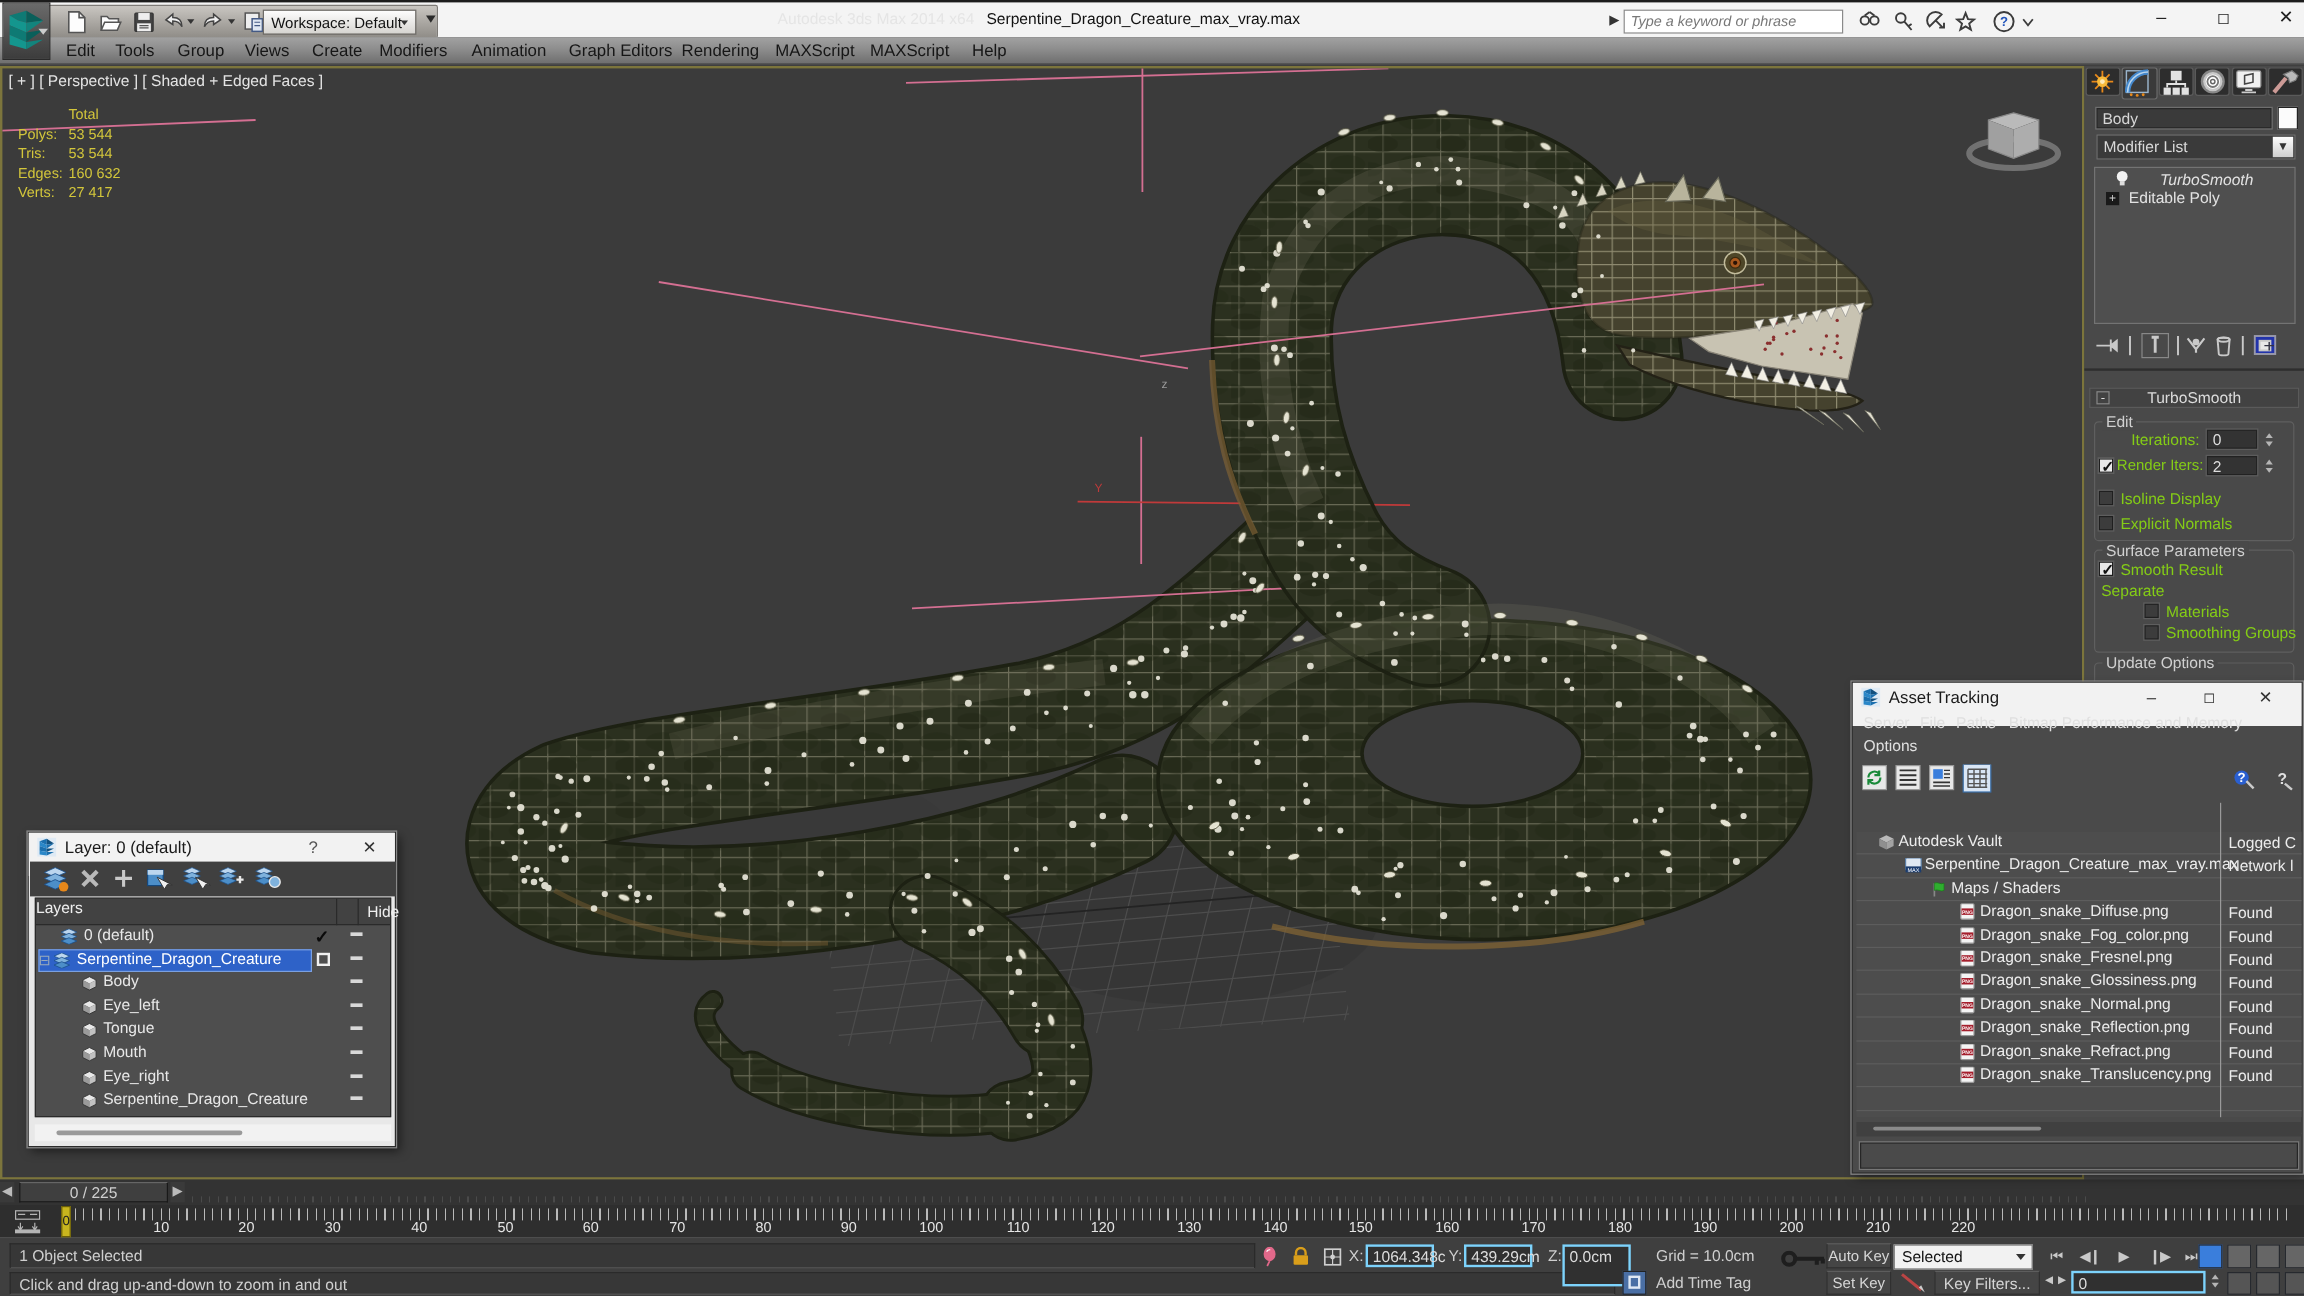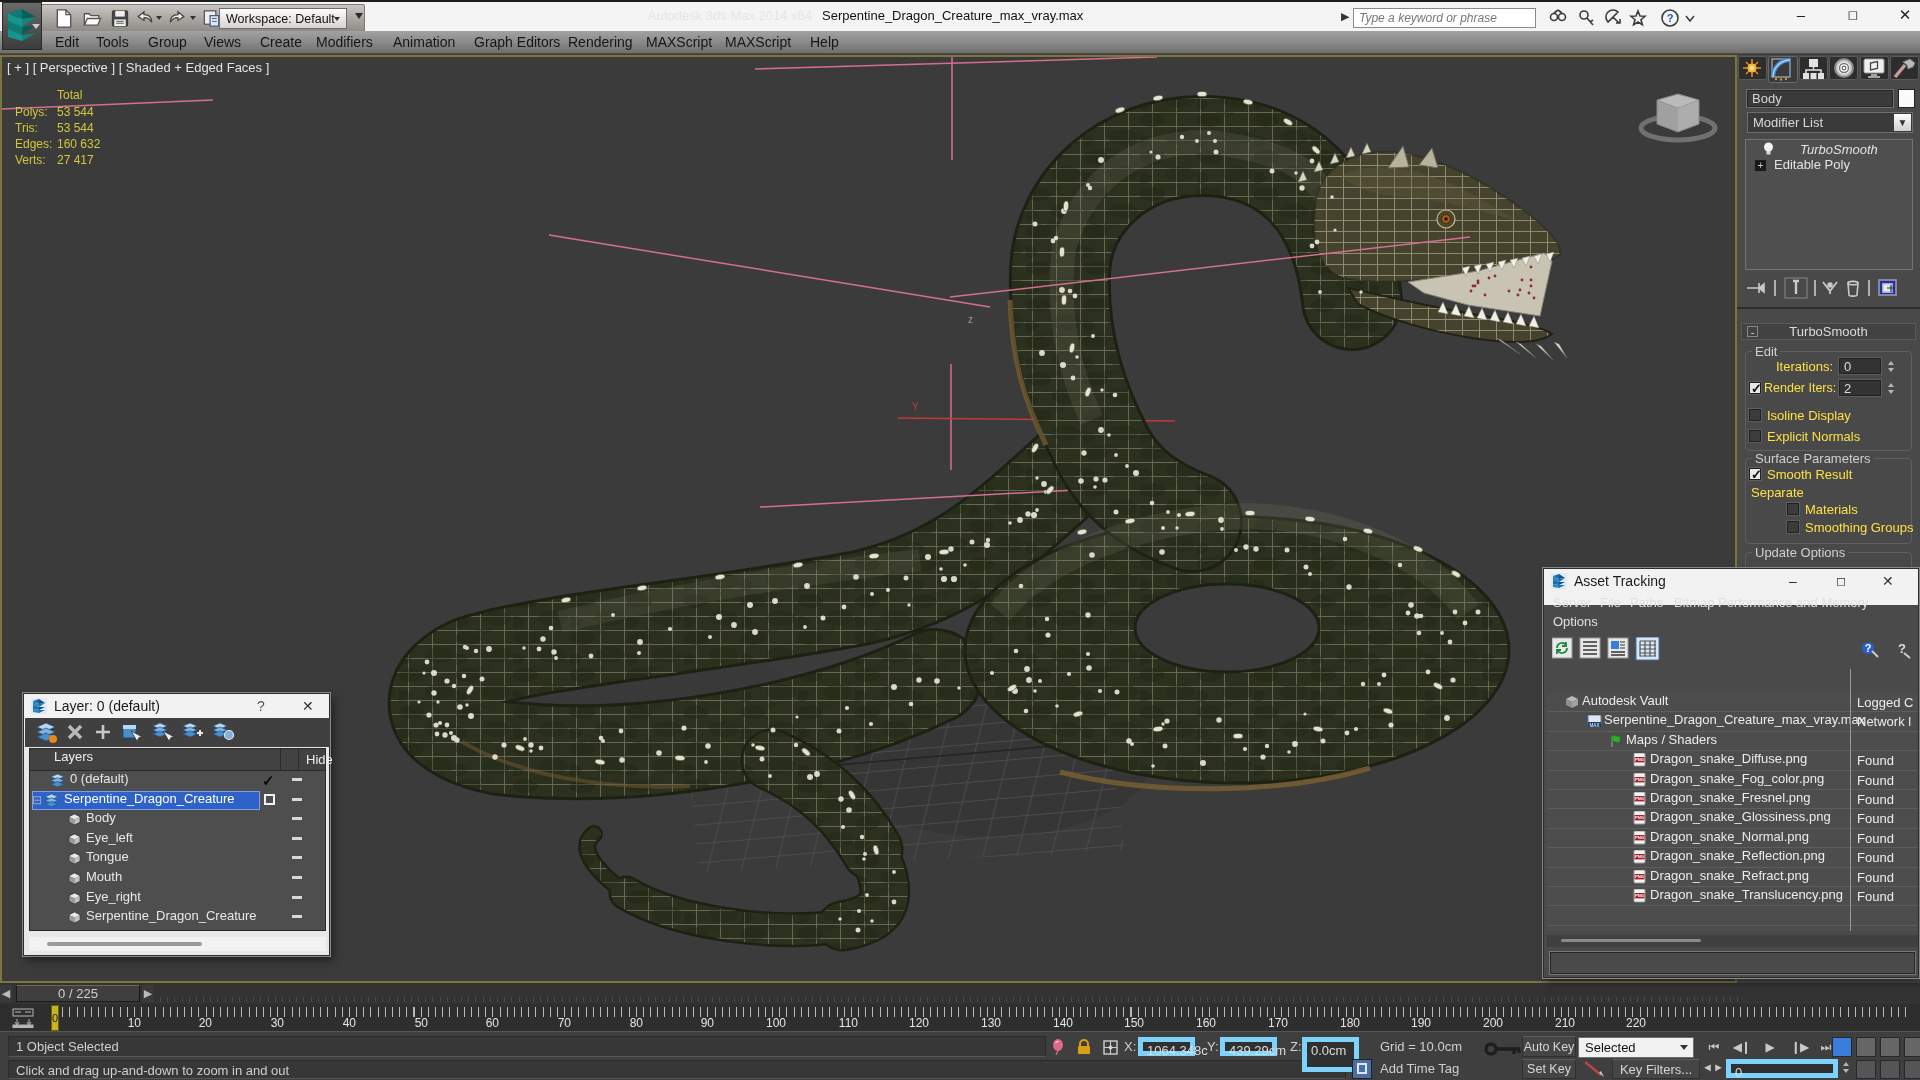--- a/index.html
+++ b/index.html
@@ -24,21 +24,21 @@
 #bodyfield{position:absolute;left:10px;top:35px;width:146px;height:17px;background:#3a3a3a;border:1px solid #272727;outline:1px solid #6e6e6e;color:#d6d6d6;font-size:13px;padding:0 0 0 4px}
 #swatch{position:absolute;left:161px;top:34px;width:17px;height:19px;background:#fbfbfb;border:1px solid #222}
 #modlist{position:absolute;left:10px;top:57px;width:166px;height:21px;background:#3a3a3a;border:1px solid #6e6e6e;color:#d9d9d9;font-size:13px;padding:2px 0 0 5px}
 #modarrow{position:absolute;right:1px;top:1px;width:17px;height:17px;background:linear-gradient(#fdfdfd,#cfcfcf);color:#333;font-size:10px;text-align:center;line-height:17px}
 #stack{position:absolute;left:8px;top:84px;width:168px;height:131px;background:#4f4f4f;border:1px solid #737373}
 .stkrow{position:relative;height:17px;color:#e2e2e2;font-size:13px;padding-left:26px}
 #stkbtns{position:absolute;left:6px;top:220px;width:172px;height:26px}
 #rollhead{position:absolute;left:4px;top:268px;width:175px;height:17px;background:#424242;border:1px solid #5a5a5a;color:#dcdcdc;font-size:13px;text-align:center}
 .grp{position:absolute;left:8px;border:1px solid #5f5f5f;border-radius:4px}
 .grplab{position:absolute;top:-8px;left:6px;background:#494949;padding:0 3px;color:#d0d0d0;font-size:13px}
-.cp-lab{position:absolute;color:#fde047;font-size:13px}
+.cp-lab{position:absolute;color:#84cc16;font-size:13px}
 .spinfield{position:absolute;width:42px;height:16px;background:#333;border:1px solid #222;outline:1px solid #5c5c5c;color:#ddd;font-size:13px;padding:0 0 0 4px}
 .spin{position:absolute;width:13px;height:18px}
 .spin:before{content:"";position:absolute;left:3px;top:0;border:3.5px solid transparent;border-bottom:4.5px solid #b5b5b5}
 .spin:after{content:"";position:absolute;left:3px;top:10px;border:3.5px solid transparent;border-top:4.5px solid #b5b5b5}
 .cb{position:absolute;width:12px;height:12px;background:#3c3c3c;border:1px solid #1f1f1f;outline:1px solid #5e5e5e}
 .cb.on{background:#e8e8e8}
 .cb.on:before{content:"\2713";position:absolute;left:1px;top:-2px;color:#111;font-size:13px;font-weight:bold}
 
 .fwin{position:absolute;background:#4a4a4a;border:1px solid #2c2c2c;outline:1px solid #888;box-shadow:3px 4px 8px rgba(0,0,0,.5)}
 .ftitle{height:36px;background:#f2f2f2;color:#1a1a1a;font-size:14px;line-height:24px}
@@ -80,21 +80,21 @@
 #thumb{position:absolute;left:16px;top:2px;width:124px;height:17px;background:#3f3f3f;border:1px solid #191919;border-top-color:#666;color:#cfcfcf;font-size:13px;text-align:center}
 .tkbtn{position:absolute;top:2px;width:12px;height:17px;background:#3a3a3a;color:#bbb;font-size:11px;text-align:center;line-height:16px}
 #ruler{position:absolute;left:0;top:1004px;width:1920px;height:28px;background:#2e2e2e;border-bottom:1px solid #555}
 #ticks{position:absolute;left:55px;top:3px;width:1855px;height:10px;background:repeating-linear-gradient(90deg,#b9b9b9 0 1px,transparent 1px 7.17px)}
 .rn{position:absolute;top:12px;width:28px;text-align:right;color:#e5e5e5;font-size:12px}
 #marker0{position:absolute;left:51px;top:1px;width:8px;height:26px;background:#c8b51e;border:1px solid #6a5e08;color:#222;font-size:11px;text-align:center;line-height:24px}
 #statbar{position:absolute;left:0;top:1032px;width:1920px;height:48px;background:#3f3f3f}
 .sfield{position:absolute;background:#373737;border:1px solid #2a2a2a;border-bottom-color:#555;color:#cfcfcf;font-size:13px;padding:2px 0 0 7px}
 .slab{position:absolute;color:#cfcfcf;font-size:13px}
 .sbtn{position:absolute;background:#454545;border:1px solid #303030;border-top-color:#5d5d5d;color:#d6d6d6;font-size:13px;text-align:center}
-.nfield{position:absolute;background:#303030;border:5px solid #7dd3fc;color:#ddd;font-size:13px;padding:1px 14px 0 4px}
+.nfield{position:absolute;background:#303030;border:2px solid #7dd3fc;color:#ddd;font-size:13px;padding:1px 14px 0 4px}
 #selcombo{position:absolute;left:1578px;top:1037px;width:116px;height:21px;background:#f2f2f2;border:1px solid #6e6e6e;color:#111;font-size:13px;padding:2px 0 0 6px}
 .pb{position:absolute;top:1037px;width:27px;height:21px;color:#c9c9c9;font-size:12px;text-align:center;line-height:21px;letter-spacing:-1px}
 </style></head><body>
 <div id="vp"></div>
 <svg class="abs" style="left:2px;top:57px" width="1733" height="924" viewBox="2 57 1733 924">
     <defs>
       <pattern id="wire" width="24" height="14" patternUnits="userSpaceOnUse">
         <rect width="24" height="14" fill="#2b301f"></rect>
         <path d="M0 .5H24M.5 0V14" stroke="#93917a" stroke-width="1" opacity=".58"></path>
       </pattern>
@@ -976,21 +976,21 @@
           <g transform="translate(178,2)">
             <polygon points="7,0 14,3 7,6 0,3" fill="#bcd6ee" stroke="#1a4f8a" stroke-width=".6"></polygon>
             <polygon points="7,4 14,7 7,10 0,7" fill="#7fb2dd" stroke="#1a4f8a" stroke-width=".6"></polygon>
             <polygon points="7,8 14,11 7,14 0,11" fill="#4c8ec8" stroke="#1a4f8a" stroke-width=".6"></polygon>
             <circle cx="16" cy="12" r="4.5" fill="#7fb2dd" stroke="#e8e8e8" stroke-width="1.2"></circle>
           </g>
         </g>
       </svg>
     </div>
     <div id="llist">
-      <div id="lhdr"><span style="margin-left:24px;vertical-align:1px">Layers</span><span style="position:absolute;left:276px;top:3px">Hide</span><span style="position:absolute;left:250px;top:0;width:1px;height:22px;background:#2a2a2a"></span><span style="position:absolute;left:268px;top:0;width:1px;height:22px;background:#2a2a2a"></span></div>
+      <div id="lhdr"><span style="margin-left:0;vertical-align:1px">Layers</span><span style="position:absolute;left:276px;top:3px">Hide</span><span style="position:absolute;left:250px;top:0;width:1px;height:22px;background:#2a2a2a"></span><span style="position:absolute;left:268px;top:0;width:1px;height:22px;background:#2a2a2a"></span></div>
       <div style="position:relative">
         <div class="lrow"><span class="lic" style="margin-left:20px;position:relative"><svg width="15" height="13" viewBox="0 0 16 14">
               <g stroke="#1a4f8a" stroke-width=".7">
                 <polygon points="8,0 15,3 8,6 1,3" fill="#bcd6ee"></polygon>
                 <polygon points="8,4 15,7 8,10 1,7" fill="#7fb2dd"></polygon>
                 <polygon points="8,8 15,11 8,14 1,11" fill="#4c8ec8"></polygon>
               </g>
             </svg></span><span class="ltxt" style="position:relative">0 (default)</span><span class="lmark">✓</span><span class="ldash">▬</span></div>
         <div class="lrow sel"><span class="selbar"></span><span class="lminus">⊟</span><span class="lic" style="margin-left:14px;position:relative"><svg width="15" height="13" viewBox="0 0 16 14">
               <g stroke="#1a4f8a" stroke-width=".7">

